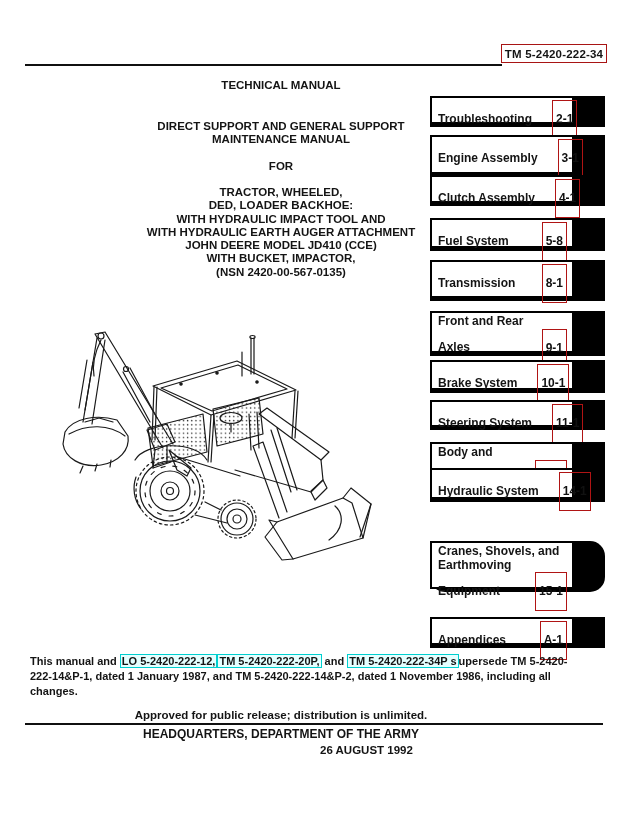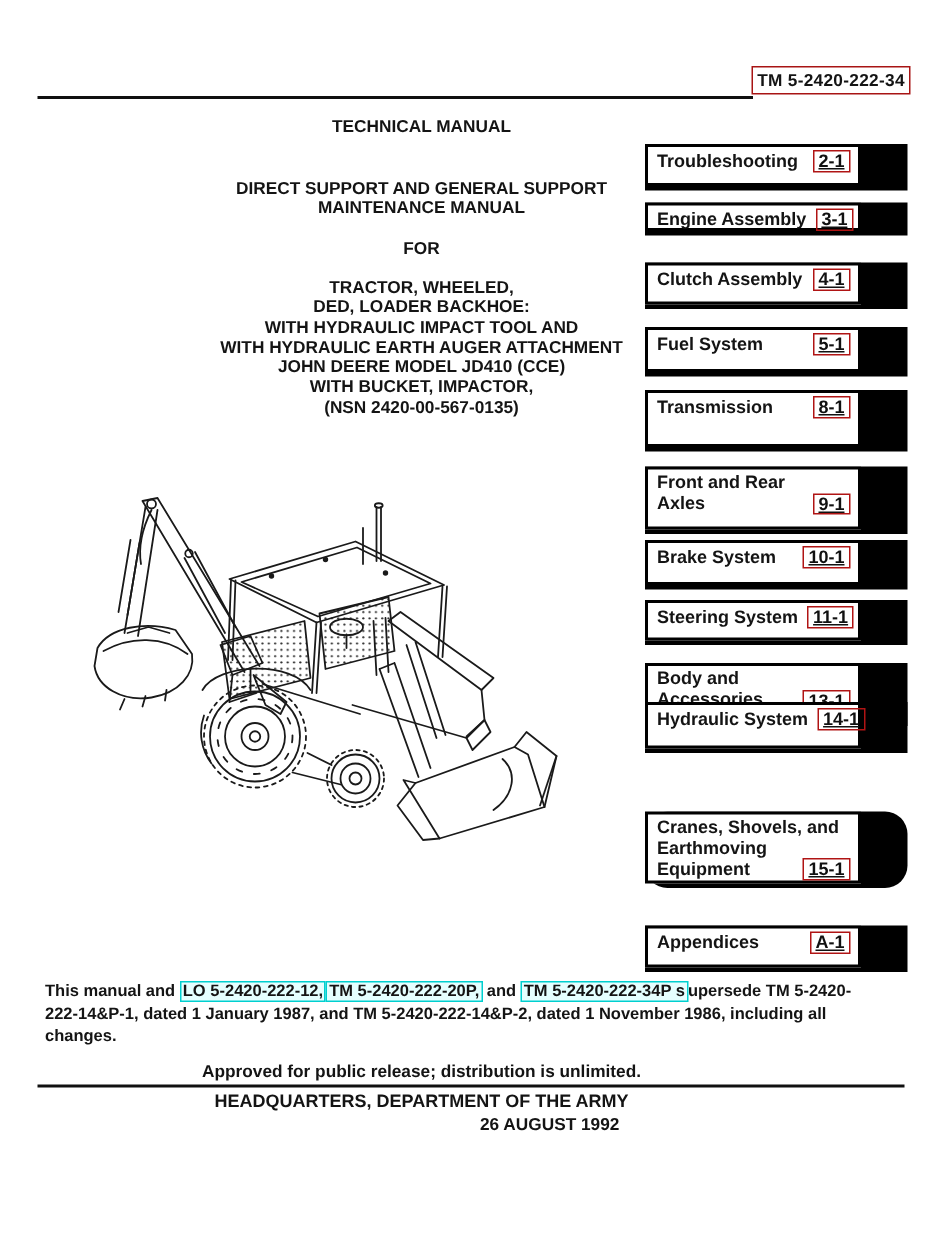--- a/index.html
+++ b/index.html
@@ -22,22 +22,22 @@
   
   .tab{position:absolute;left:430px;width:175px;background:#000;}
   .tab-inner{
     position:absolute;left:0;top:0;bottom:3px;width:129px;
     background:#fff;border:2px solid #000;
     padding:2px 5px 1px 6px;
   }
   .tab-line{display:flex;justify-content:space-between;align-items:center;
     font-size:12px;font-weight:700;line-height:13.5px;white-space:nowrap;}
   .pagebox{
-    border:1.5px solid #b01414;padding:0 3px;margin-left:6px;
-    font-size:12px;font-weight:700;line-height:12.5px;flex-shrink:0;color:#111;text-decoration:underline;
+    border:1.5px solid #b01414;padding:12px 3px;margin-left:20px;
+    font-size:12px;font-weight:700;line-height:12.5px;flex-shrink:0;color:#111;
   }
   
   .para{left:30px;width:580px;font-size:11px;font-weight:700;line-height:15px;}
   .para div{white-space:nowrap;}
   .cylink{
     border:1px solid #00cfcf;background:rgba(160,255,255,.28);
     padding:0 1px;
   }
   .foot-ctr{left:25px;width:512px;text-align:center;font-weight:700;}
   svg .ln{fill:none;}
@@ -168,21 +168,21 @@
 
 <div class="tab" style="top:96px;height:31px;">
   <div class="tab-inner">
       <div class="tab-line">
     <span>Troubleshooting</span>
     <span class="pagebox">2-1</span>
   </div>
     </div>
 </div>
 
-<div class="tab" style="top:135px;height:22px;">
+<div class="tab" style="top:135px;height:42px;">
   <div class="tab-inner">
       <div class="tab-line">
     <span>Engine Assembly</span>
     <span class="pagebox">3-1</span>
   </div>
     </div>
 </div>
 
 <div class="tab" style="top:175px;height:31px;">
   <div class="tab-inner">
@@ -190,21 +190,21 @@
     <span>Clutch Assembly</span>
     <span class="pagebox">4-1</span>
   </div>
     </div>
 </div>
 
 <div class="tab" style="top:218px;height:33px;">
   <div class="tab-inner">
       <div class="tab-line">
     <span>Fuel System</span>
-    <span class="pagebox">5-1</span>
+    <span class="pagebox">5-8</span>
   </div>
     </div>
 </div>
 
 <div class="tab" style="top:260px;height:41px;">
   <div class="tab-inner">
       <div class="tab-line">
     <span>Transmission</span>
     <span class="pagebox">8-1</span>
   </div>

